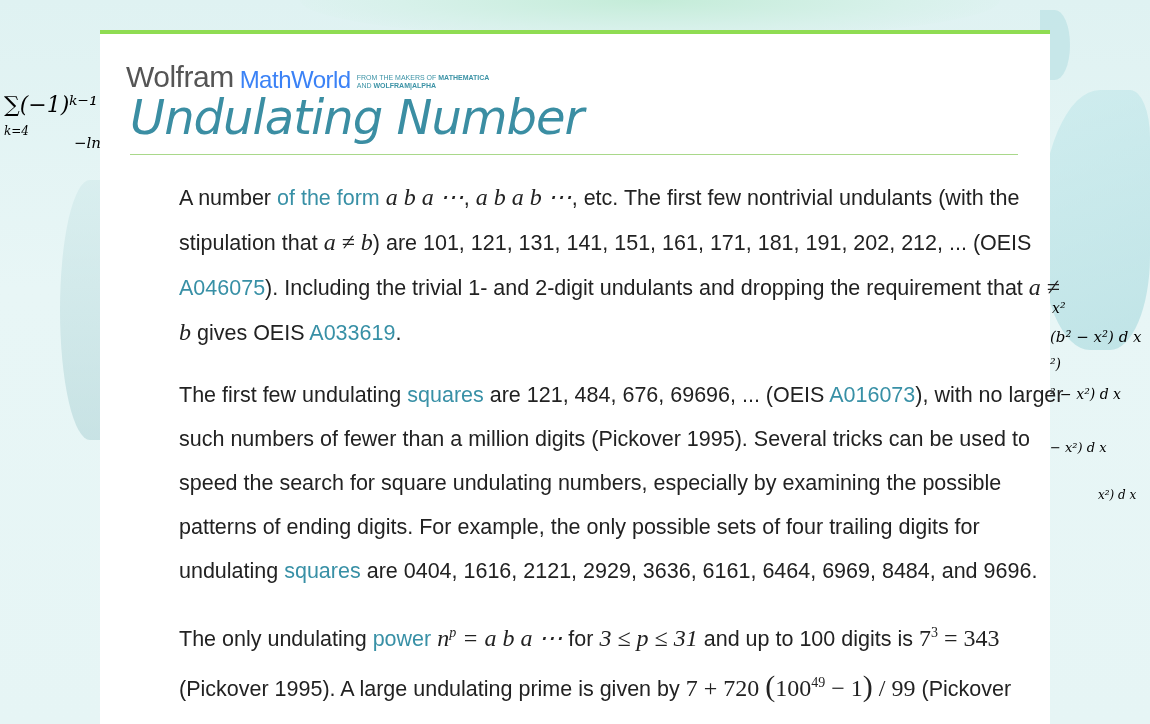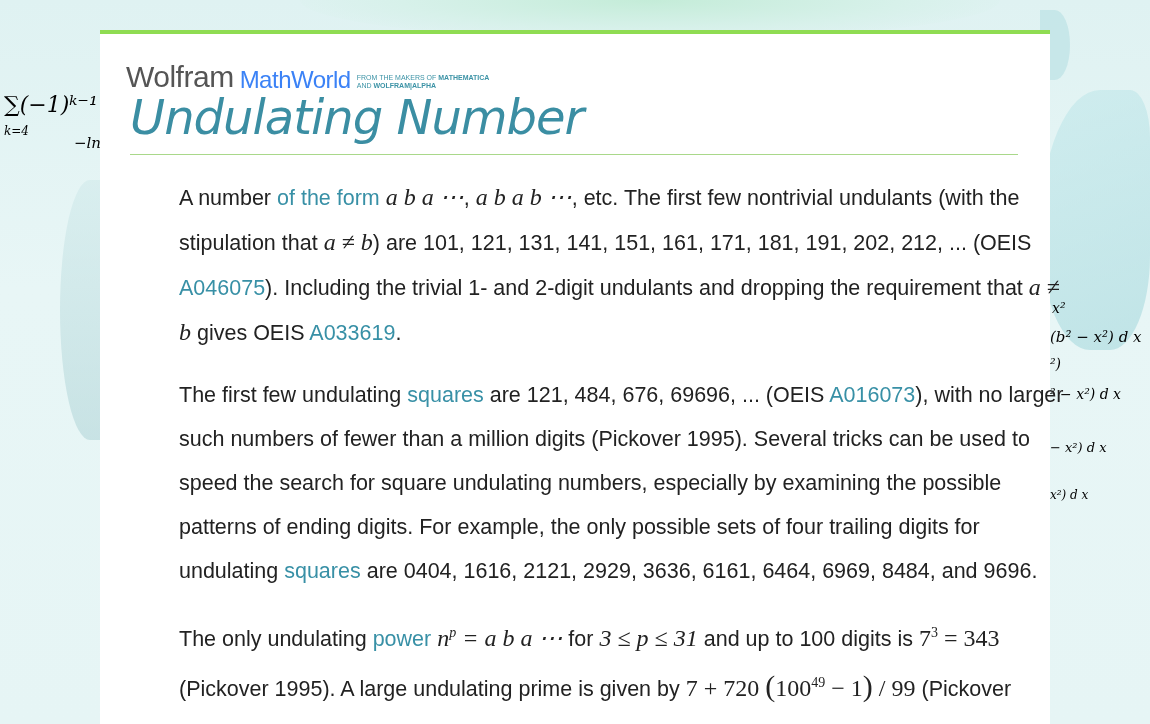--- a/index.html
+++ b/index.html
@@ -38,21 +38,21 @@
 <div class="bg-shape-right"></div>
 <div class="bg-shape-left"></div>
 <div class="bg-math" style="left:4px;top:92px;font-size:22px;">∑(−1)ᵏ⁻¹</div>
 <div class="bg-math" style="left:4px;top:124px;font-size:12px;">k=4</div>
 <div class="bg-math" style="left:74px;top:134px;font-size:15px;">−ln</div>
 <div class="bg-math" style="left:1052px;top:300px;font-size:14px;">x²</div>
 <div class="bg-math" style="left:1050px;top:316px;font-size:15px;margin-top:12px;">(b² − x²)  d x</div>
 <div class="bg-math" style="left:1050px;top:356px;font-size:14px;">²)</div>
 <div class="bg-math" style="left:1050px;top:386px;font-size:14px;">² − x²)  d x</div>
 <div class="bg-math" style="left:1050px;top:440px;font-size:13px;">− x²)  d x</div>
-<div class="bg-math" style="left:1050px;top:488px;font-size:12px;">x²)  d x</div>
+<div class="bg-math" style="left:1050px;top:488px;font-size:12px;padding-left:48px;">x²)  d x</div>
 
 <div class="card">
   <div class="logo">
     <span class="logo-wolfram">Wolfram</span>
     <span class="logo-mathworld">MathWorld</span>
     <span class="logo-tag">
       <span>FROM THE MAKERS OF</span> <b>MATHEMATICA</b><br>
       <span>AND</span> <b>WOLFRAM|ALPHA</b>
     </span>
   </div>

